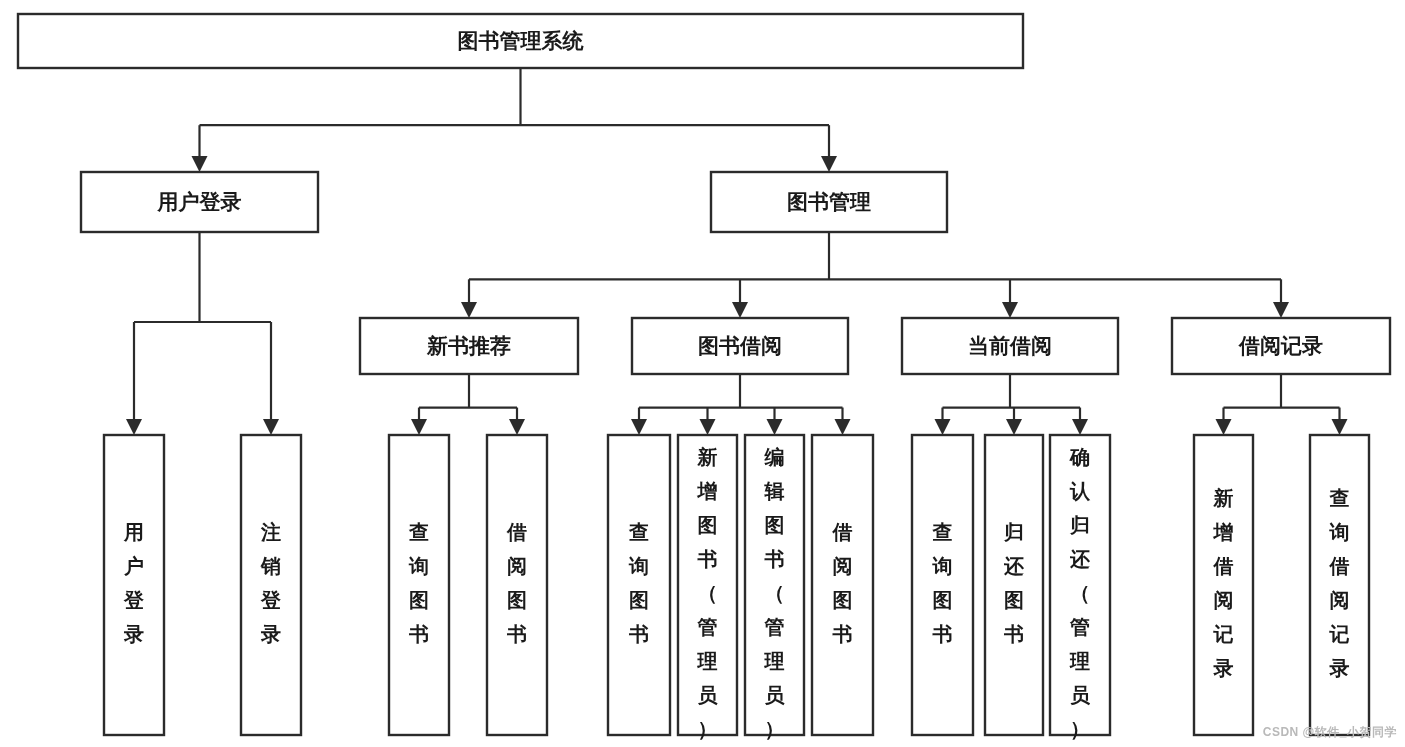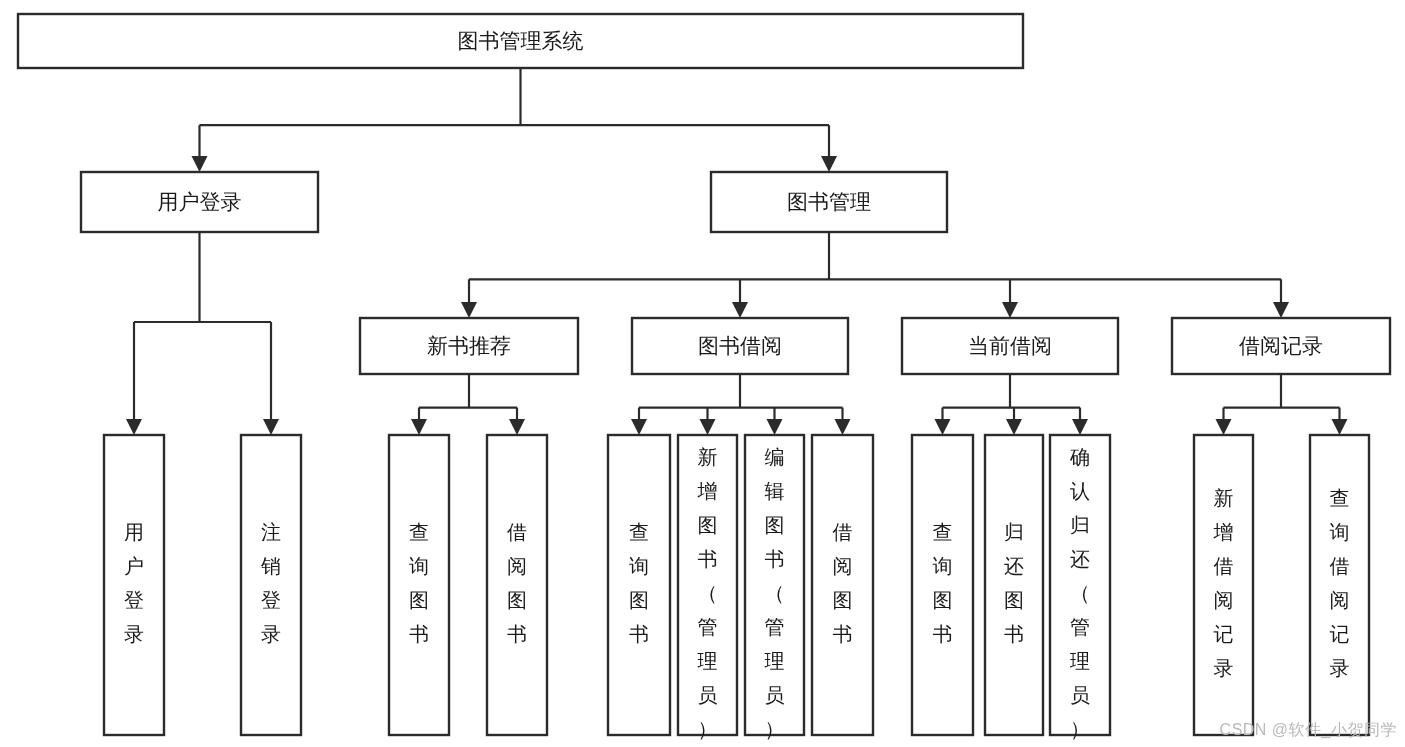--- a/index.html
+++ b/index.html
@@ -11,20 +11,21 @@
     width: 1405px;
     height: 747px;
     overflow: hidden;
     font-family: "Liberation Sans", "DejaVu Sans", sans-serif;
   }
   #diagram-root {
     position: relative;
     width: 1405px;
     height: 747px;
     background: #ffffff;
+    font-weight: bold;
   }
   svg#flow {
     position: absolute;
     top: 0;
     left: 0;
     width: 1405px;
     height: 747px;
     display: block;
   }
   .node-box {
@@ -49,21 +50,21 @@
   }
   .arrow-head {
     fill: #2b2b2b;
     stroke: none;
   }
   .watermark {
     position: absolute;
     right: 8px;
     bottom: 6px;
     font-family: "Liberation Sans", "DejaVu Sans", sans-serif;
-    font-size: 16px;
+    font-size: 12px;
     color: #b9b9b9;
     letter-spacing: 0.5px;
     white-space: nowrap;
     user-select: none;
   }
 </style>
 </head>
 <body>
 
 <div id="diagram-root">

